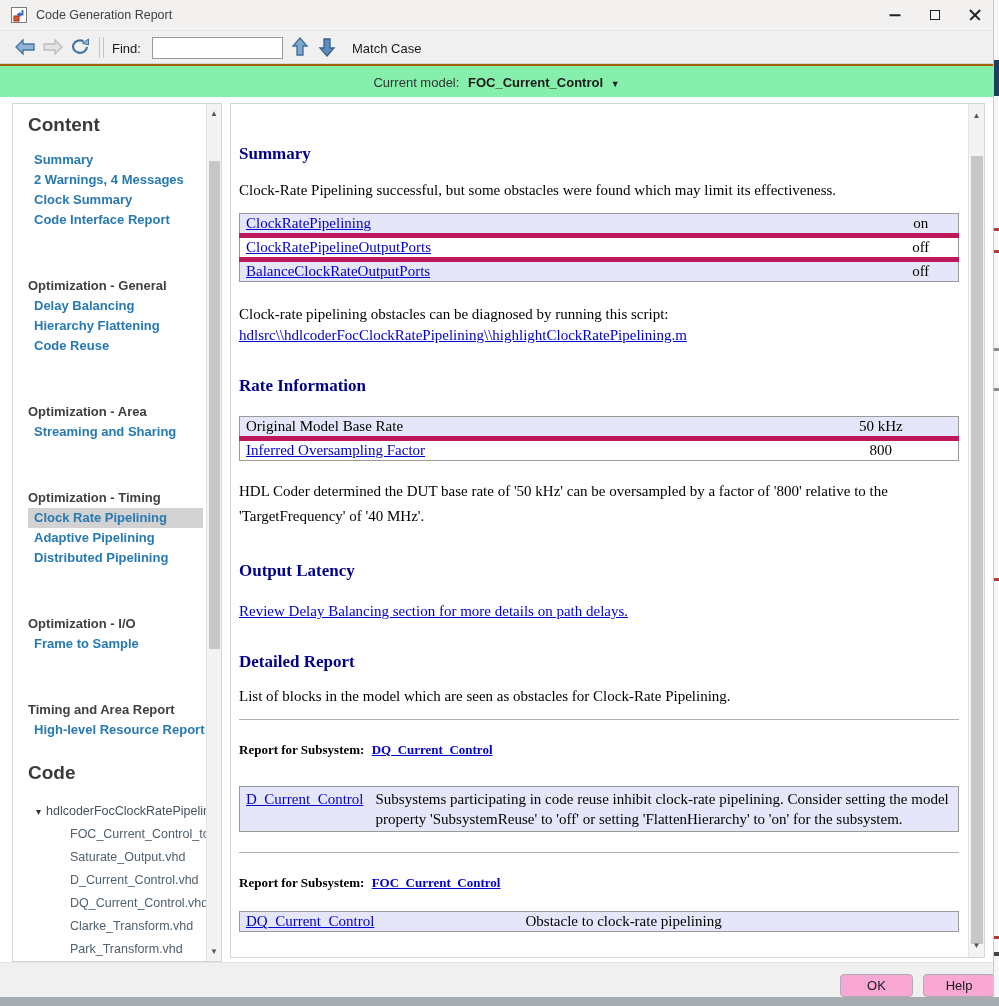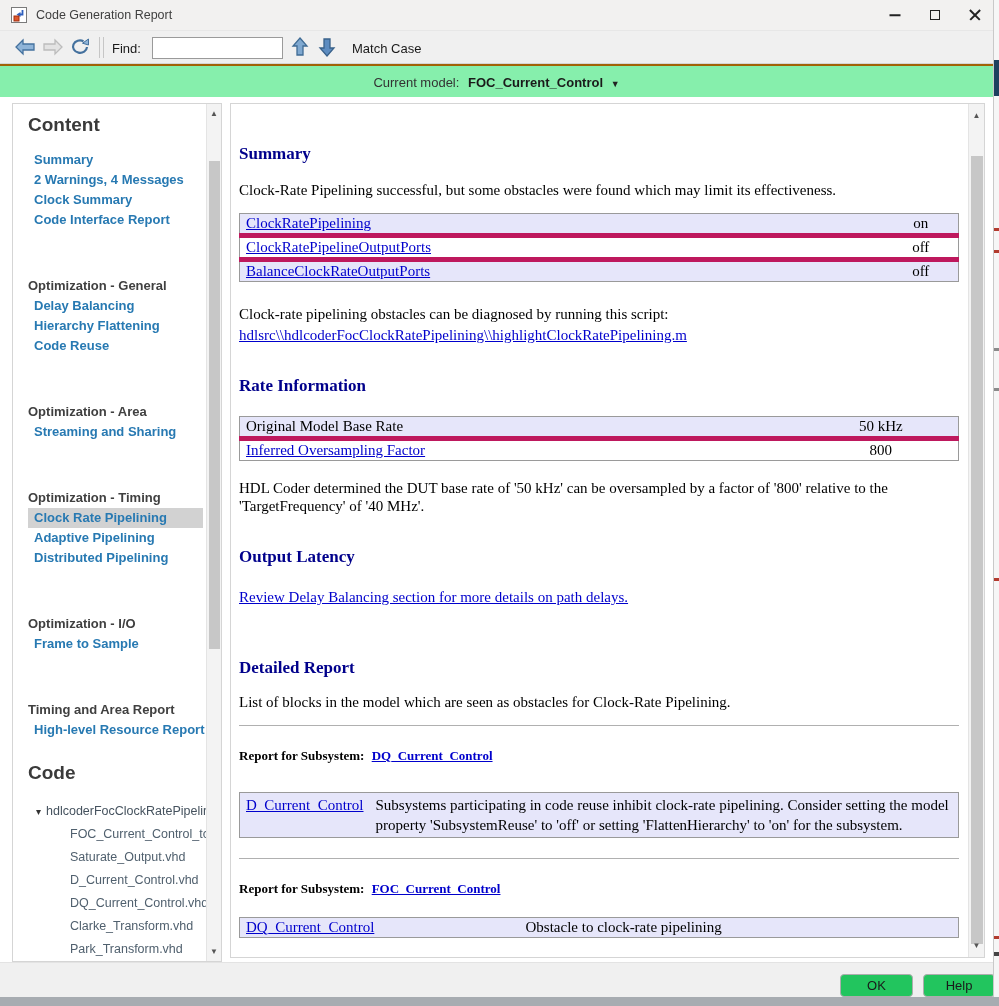--- a/index.html
+++ b/index.html
@@ -68,38 +68,38 @@
   .row-white { background:#fff; }
   .rtable tr { border-bottom:5px solid #be185d; }
   .rtable tr:last-child { border-bottom:none; }
   .t1 { margin-top:14px; }
   .val-col-sm { width:75px; text-align:center; }
   .val-col-md { width:155px; text-align:center; }
   .rlink { color:#0000cc; text-decoration:underline; cursor:pointer; }
   .p-script { margin-top:22px; font-size:15px; line-height:21px; }
   .h-rate { margin-top:30px; }
   .t2 { margin-top:20px; }
-  .p-note { margin-top:18px; font-size:15px; line-height:18px; }
+  .p-note { margin-top:18px; font-size:15px; line-height:25px; }
   .h-latency { margin-top:32px; }
   .p-latency { margin-top:22px; font-size:15px; }
-  .h-detailed { margin-top:52px; }
+  .h-detailed { margin-top:32px; }
   .p-detailed { margin-top:16px; font-size:15px; }
   .rule { margin-top:14px; border:none; border-top:1px solid #b0b0b0; height:0; width:720px; }
   .rule2 { margin-top:20px; }
   .sub-label { margin-top:22px; font-size:13px; font-weight:bold; }
   .sub-label .rlink { font-weight:bold; }
   .t3 { margin-top:28px; }
   .t3 td { vertical-align:top; padding:2px 6px; line-height:20px; }
   .block-col { width:130px; }
   .t4 { margin-top:20px; }
   .block-col-wide { width:280px; }
 
   
   .bottombar { position:absolute; left:0; top:962px; width:993px; height:35px; background:#f0f0f0; border-top:1px solid #e3e3e3; }
-  .btn { position:absolute; top:11px; height:23px; background:#22c55e; border:1px solid #adadad; border-radius:4px; font-size:13px; color:#1a1a1a; text-align:center; line-height:21px; cursor:pointer; }
+  .btn { position:absolute; top:11px; height:23px; background:#f9a8d4; border:1px solid #adadad; border-radius:4px; font-size:13px; color:#1a1a1a; text-align:center; line-height:21px; cursor:pointer; }
   .btn-ok { left:840px; width:73px; }
   .btn-help { left:923px; width:72px; }
 </style>
 </head>
 <body>
 
 <div class="screen">
 
   <div class="top-strip"></div>
 

